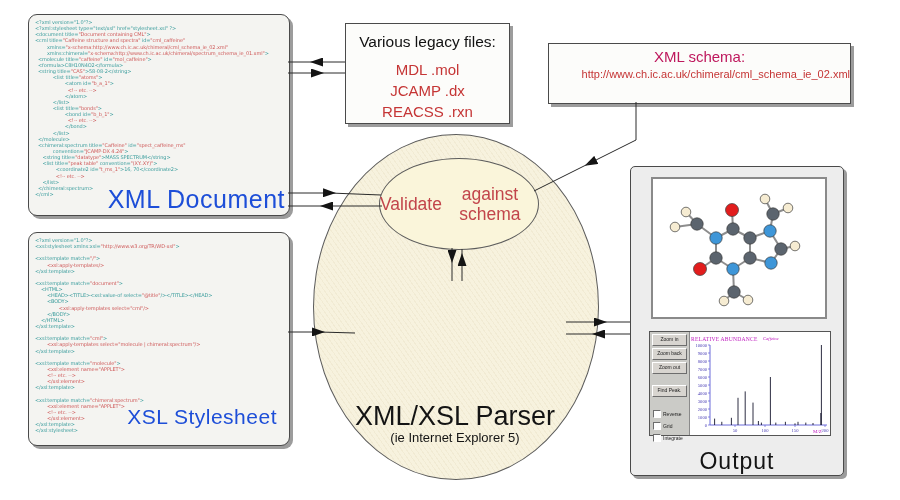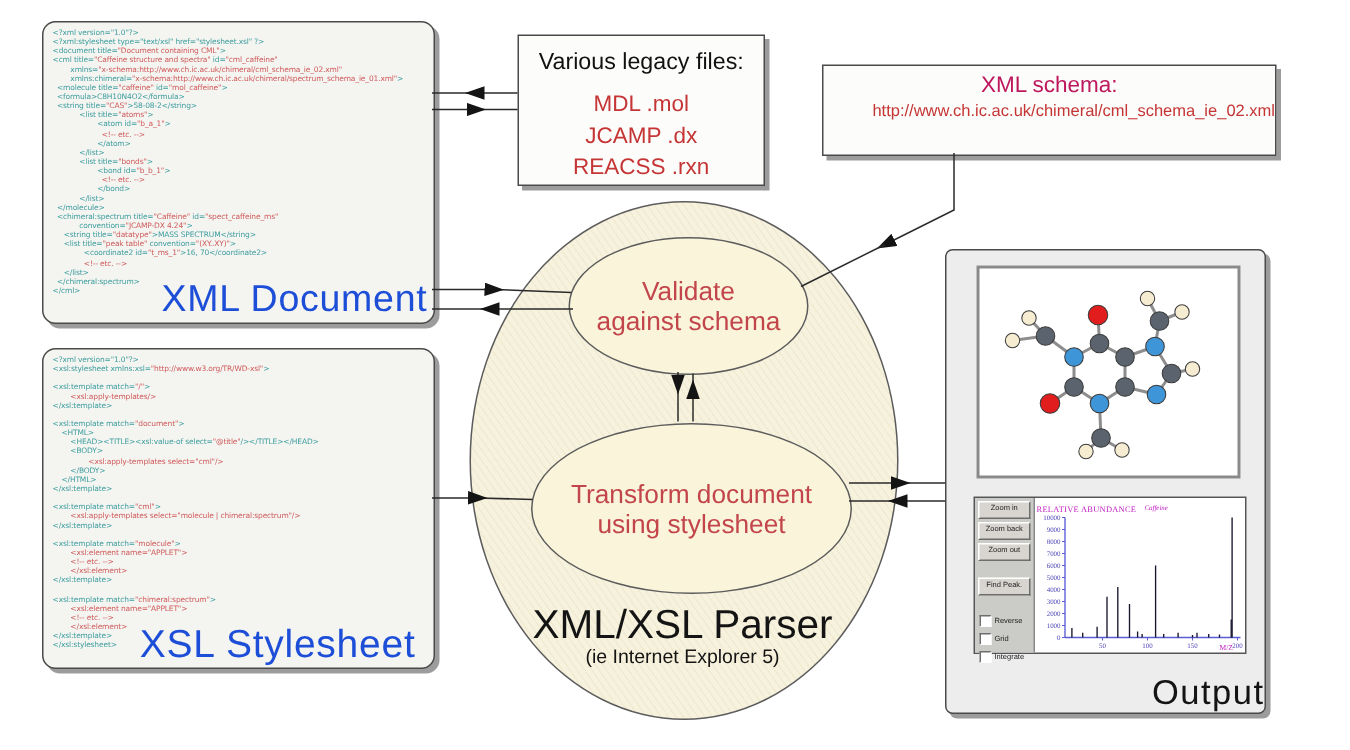--- a/index.html
+++ b/index.html
@@ -26,21 +26,21 @@
   .legacy-items{margin-top:8px;}
 
   
   .schema-title{margin-top:4px;text-align:center;font-size:15px;color:#be185d;}
   .schema-url{text-align:right;font-size:11px;color:#c53535;margin-top:3px;}
 
   
   .ellipse{position:absolute;border:1px solid #5c5c5c;border-radius:50%;}
   .big-ellipse{background:#f7f2de;
      background-image:repeating-linear-gradient(55deg,rgba(190,170,120,0.10) 0 1px,rgba(0,0,0,0) 1px 4px);}
-  .sub-ellipse{background:#faf5da;display:flex;flex-direction:column;align-items:center;justify-content:center;}
+  .sub-ellipse{background:#faf5da;display:flex;flex-direction:row;align-items:center;justify-content:center;}
   .ellipse-text{color:#c2454b;font-size:17.5px;line-height:20px;text-align:center;}
 
   .parser-title{position:absolute;left:305px;top:401px;width:300px;text-align:center;
      font-size:27px;color:#141414;}
   .parser-sub{position:absolute;left:305px;top:430px;width:300px;text-align:center;
      font-size:13px;color:#141414;}
 
   
   .output-box{background:#ededed;border-radius:5px;}
   .molecule-panel{position:absolute;left:20px;top:10px;width:172px;height:138px;
@@ -51,53 +51,49 @@
      border-right:1px solid #8a8a8a;}
   .btn95{width:33px;height:10px;margin:2px auto 1px auto;background:#d8d5d0;
      border:1px solid;border-color:#ffffff #6d6d6d #6d6d6d #ffffff;
      font-size:5px;text-align:center;line-height:9px;color:#222;}
   .gap8{height:8px;}
   .cbrow{display:flex;align-items:center;margin:4px 0 0 3px;height:8px;}
   .cbsq{width:6px;height:6px;background:#fff;border:1px solid #777;
      border-color:#6d6d6d #ffffff #ffffff #6d6d6d;margin-right:2px;flex:0 0 auto;}
   .cblabel{font-size:5px;color:#222;}
   .spectrum-svg{position:absolute;left:39px;top:0;}
-  .output-label{position:absolute;left:0;top:281px;width:100%;text-align:right;
+  .output-label{position:absolute;left:0;top:281px;width:100%;text-align:center;
      font-size:23px;color:#141414;letter-spacing:1px;}
 
   .arrows{position:absolute;left:0;top:0;pointer-events:none;z-index:40;}
 </style>
 </head>
 <body>
 
 <div class="canvas">
 
   <div class="ellipse big-ellipse" style="left:313px;top:134px;width:284px;height:344px;"></div>
 
   <div class="ellipse sub-ellipse" style="left:379px;top:158px;width:158px;height:90px;">
     <div class="ellipse-text">Validate</div>
     <div class="ellipse-text">against schema</div>
   </div>
 
-  <div class="ellipse sub-ellipse" style="left:354px;top:282px;width:212px;height:112px;">
-    <div class="ellipse-text">Transform document</div>
-    <div class="ellipse-text">using stylesheet</div>
-  </div>
 
   <div class="parser-title">XML/XSL Parser</div>
   <div class="parser-sub">(ie Internet Explorer 5)</div>
 
   <div class="box codebox" style="left:28px;top:14px;width:260px;height:200px;">
     <div class="code" id="xml-code"><div class="ln"><span class="ct">&lt;?xml version="1.0"?&gt;</span></div><div class="ln"><span class="ct">&lt;?xml:stylesheet type="text/xsl" href="stylesheet.xsl" ?&gt;</span></div><div class="ln"><span class="ct">&lt;document title=</span><span class="cr">"Document containing CML"</span><span class="ct">&gt;</span></div><div class="ln"><span class="ct">&lt;cml title=</span><span class="cr">"Caffeine structure and spectra"</span><span class="ct"> id=</span><span class="cr">"cml_caffeine"</span></div><div class="ln"><span class="ct">        xmlns=</span><span class="cr">"x-schema:http://www.ch.ic.ac.uk/chimeral/cml_schema_ie_02.xml"</span></div><div class="ln"><span class="ct">        xmlns:chimeral=</span><span class="cr">"x-schema:http://www.ch.ic.ac.uk/chimeral/spectrum_schema_ie_01.xml"</span><span class="ct">&gt;</span></div><div class="ln"><span class="ct">  &lt;molecule title=</span><span class="cr">"caffeine"</span><span class="ct"> id=</span><span class="cr">"mol_caffeine"</span><span class="ct">&gt;</span></div><div class="ln"><span class="ct">  &lt;formula&gt;C8H10N4O2&lt;/formula&gt;</span></div><div class="ln"><span class="ct">  &lt;string title=</span><span class="cr">"CAS"</span><span class="ct">&gt;58-08-2&lt;/string&gt;</span></div><div class="ln"><span class="ct">            &lt;list title=</span><span class="cr">"atoms"</span><span class="ct">&gt;</span></div><div class="ln"><span class="ct">                    &lt;atom id=</span><span class="cr">"b_a_1"</span><span class="ct">&gt;</span></div><div class="ln"><span class="cr">                      &lt;!-- etc. --&gt;</span></div><div class="ln"><span class="ct">                    &lt;/atom&gt;</span></div><div class="ln"><span class="ct">            &lt;/list&gt;</span></div><div class="ln"><span class="ct">            &lt;list title=</span><span class="cr">"bonds"</span><span class="ct">&gt;</span></div><div class="ln"><span class="ct">                    &lt;bond id=</span><span class="cr">"b_b_1"</span><span class="ct">&gt;</span></div><div class="ln"><span class="cr">                      &lt;!-- etc. --&gt;</span></div><div class="ln"><span class="ct">                    &lt;/bond&gt;</span></div><div class="ln"><span class="ct">            &lt;/list&gt;</span></div><div class="ln"><span class="ct">  &lt;/molecule&gt;</span></div><div class="ln"><span class="ct">  &lt;chimeral:spectrum title=</span><span class="cr">"Caffeine"</span><span class="ct"> id=</span><span class="cr">"spect_caffeine_ms"</span></div><div class="ln"><span class="ct">            convention=</span><span class="cr">"JCAMP-DX 4.24"</span><span class="ct">&gt;</span></div><div class="ln"><span class="ct">     &lt;string title=</span><span class="cr">"datatype"</span><span class="ct">&gt;MASS SPECTRUM&lt;/string&gt;</span></div><div class="ln"><span class="ct">     &lt;list title=</span><span class="cr">"peak table"</span><span class="ct"> convention=</span><span class="cr">"(XY..XY)"</span><span class="ct">&gt;</span></div><div class="ln"><span class="ct">              &lt;coordinate2 id=</span><span class="cr">"t_ms_1"</span><span class="ct">&gt;16, 70&lt;/coordinate2&gt;</span></div><div class="ln"><span class="cr">              &lt;!-- etc. --&gt;</span></div><div class="ln"><span class="ct">     &lt;/list&gt;</span></div><div class="ln"><span class="ct">  &lt;/chimeral:spectrum&gt;</span></div><div class="ln"><span class="ct">&lt;/cml&gt;</span></div></div>
     <div class="big-label" style="right:4px;bottom:1px;font-size:25px;">XML Document</div>
   </div>
 
   <div class="box codebox" style="left:28px;top:232px;width:260px;height:212px;">
     <div class="code" id="xsl-code"><div class="ln"><span class="ct">&lt;?xml version="1.0"?&gt;</span></div><div class="ln"><span class="ct">&lt;xsl:stylesheet xmlns:xsl=</span><span class="cr">"http://www.w3.org/TR/WD-xsl"</span><span class="ct">&gt;</span></div><div class="ln"><span class="ct"></span></div><div class="ln"><span class="ct">&lt;xsl:template match=</span><span class="cr">"/"</span><span class="ct">&gt;</span></div><div class="ln"><span class="cr">        &lt;xsl:apply-templates/&gt;</span></div><div class="ln"><span class="ct">&lt;/xsl:template&gt;</span></div><div class="ln"><span class="ct"></span></div><div class="ln"><span class="ct">&lt;xsl:template match=</span><span class="cr">"document"</span><span class="ct">&gt;</span></div><div class="ln"><span class="ct">    &lt;HTML&gt;</span></div><div class="ln"><span class="ct">        &lt;HEAD&gt;&lt;TITLE&gt;&lt;xsl:value-of select=</span><span class="cr">"@title"</span><span class="ct">/&gt;&lt;/TITLE&gt;&lt;/HEAD&gt;</span></div><div class="ln"><span class="ct">        &lt;BODY&gt;</span></div><div class="ln"><span class="cr">                &lt;xsl:apply-templates select="cml"/&gt;</span></div><div class="ln"><span class="ct">        &lt;/BODY&gt;</span></div><div class="ln"><span class="ct">    &lt;/HTML&gt;</span></div><div class="ln"><span class="ct">&lt;/xsl:template&gt;</span></div><div class="ln"><span class="ct"></span></div><div class="ln"><span class="ct">&lt;xsl:template match=</span><span class="cr">"cml"</span><span class="ct">&gt;</span></div><div class="ln"><span class="cr">        &lt;xsl:apply-templates select="molecule | chimeral:spectrum"/&gt;</span></div><div class="ln"><span class="ct">&lt;/xsl:template&gt;</span></div><div class="ln"><span class="ct"></span></div><div class="ln"><span class="ct">&lt;xsl:template match=</span><span class="cr">"molecule"</span><span class="ct">&gt;</span></div><div class="ln"><span class="cr">        &lt;xsl:element name="APPLET"&gt;</span></div><div class="ln"><span class="cr">        &lt;!-- etc. --&gt;</span></div><div class="ln"><span class="cr">        &lt;/xsl:element&gt;</span></div><div class="ln"><span class="ct">&lt;/xsl:template&gt;</span></div><div class="ln"><span class="ct"></span></div><div class="ln"><span class="ct">&lt;xsl:template match=</span><span class="cr">"chimeral:spectrum"</span><span class="ct">&gt;</span></div><div class="ln"><span class="cr">        &lt;xsl:element name="APPLET"&gt;</span></div><div class="ln"><span class="cr">        &lt;!-- etc. --&gt;</span></div><div class="ln"><span class="cr">        &lt;/xsl:element&gt;</span></div><div class="ln"><span class="ct">&lt;/xsl:template&gt;</span></div><div class="ln"><span class="ct">&lt;/xsl:stylesheet&gt;</span></div></div>
-    <div class="big-label" style="right:12px;bottom:0;font-size:26px;margin-top:30px;">XSL Stylesheet</div>
+    <div class="big-label" style="right:12px;bottom:16px;font-size:21px;margin-top:30px;">XSL Stylesheet</div>
   </div>
 
   <div class="box plainbox" style="left:345px;top:23px;width:163px;height:99px;">
     <div class="legacy-title">Various legacy files:</div>
     <div class="legacy-items" id="legacy-items">
         <div class="legacy-item">MDL .mol</div>
         <div class="legacy-item">JCAMP .dx</div>
         <div class="legacy-item">REACSS .rxn</div>
       </div>
   </div>

